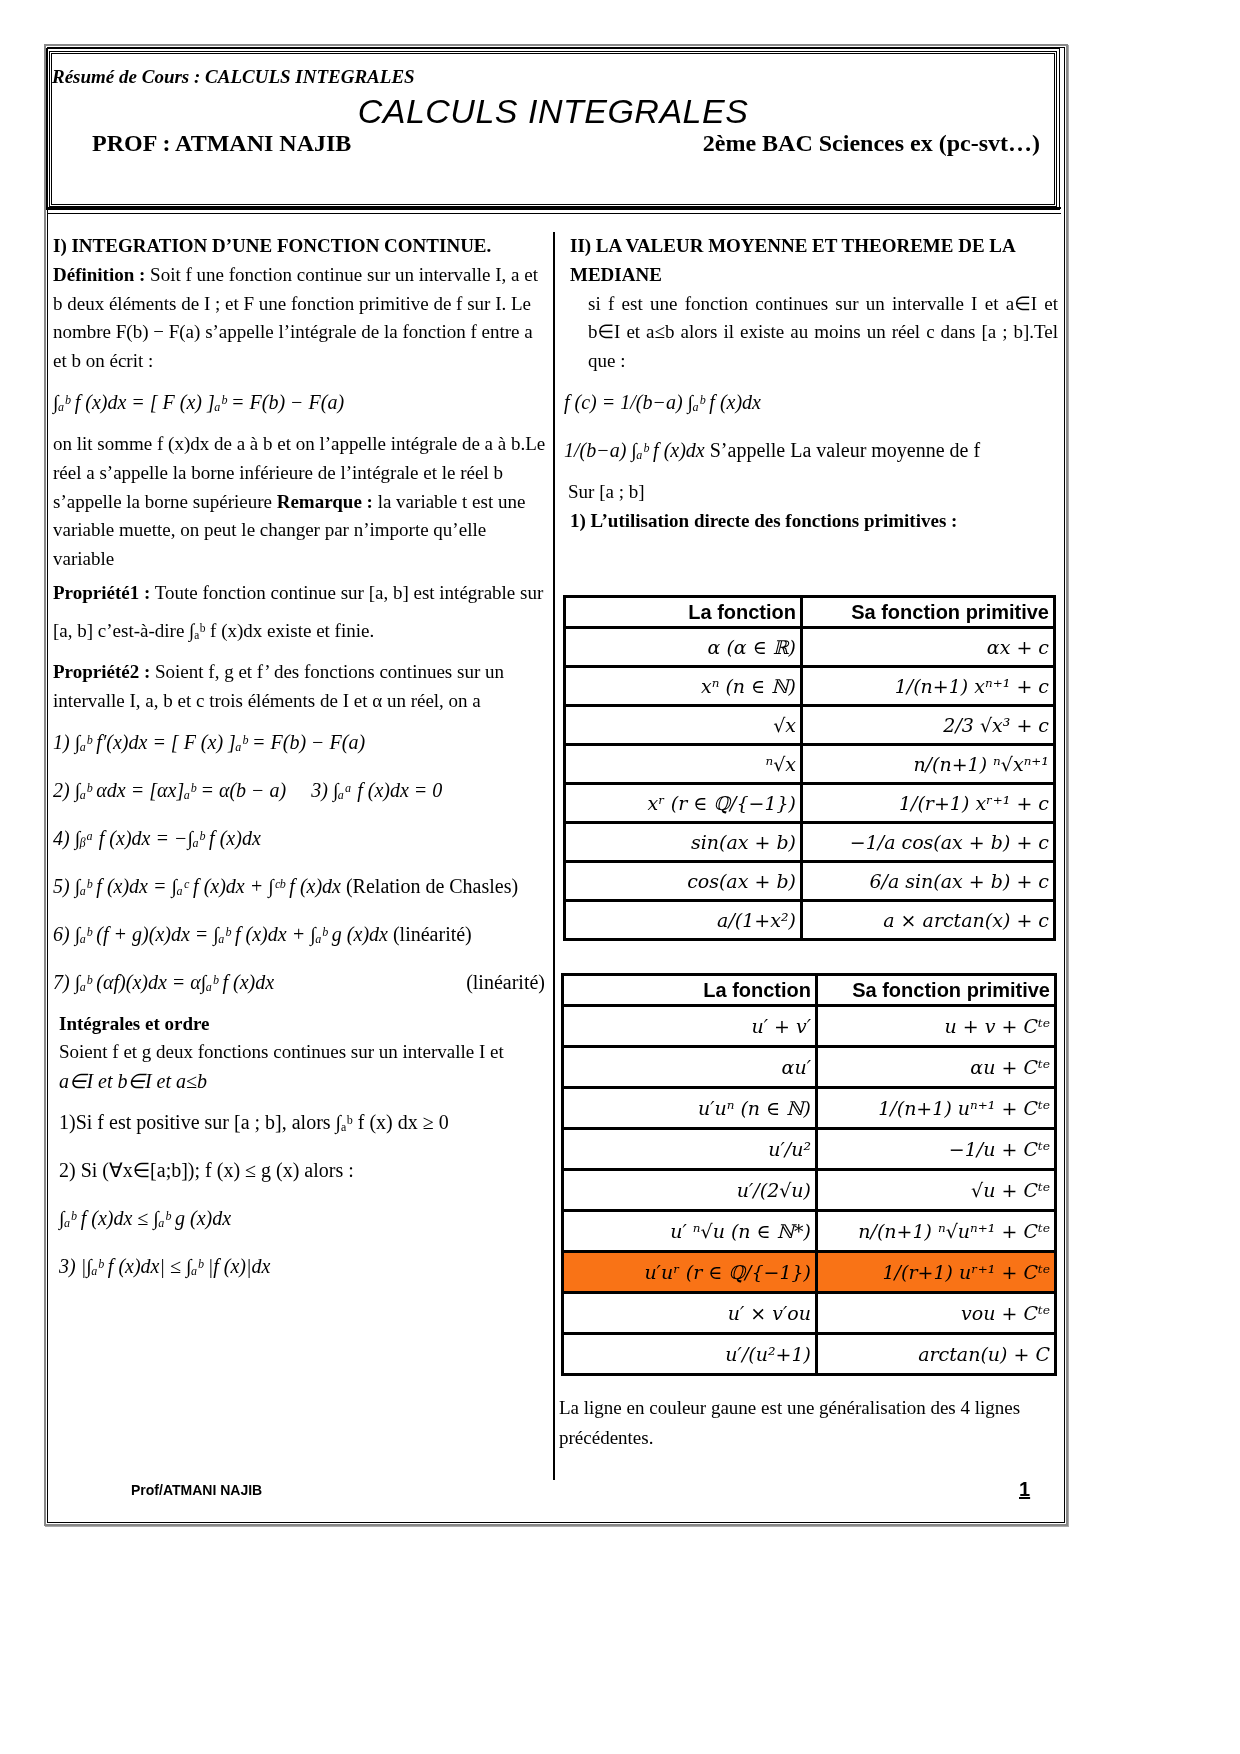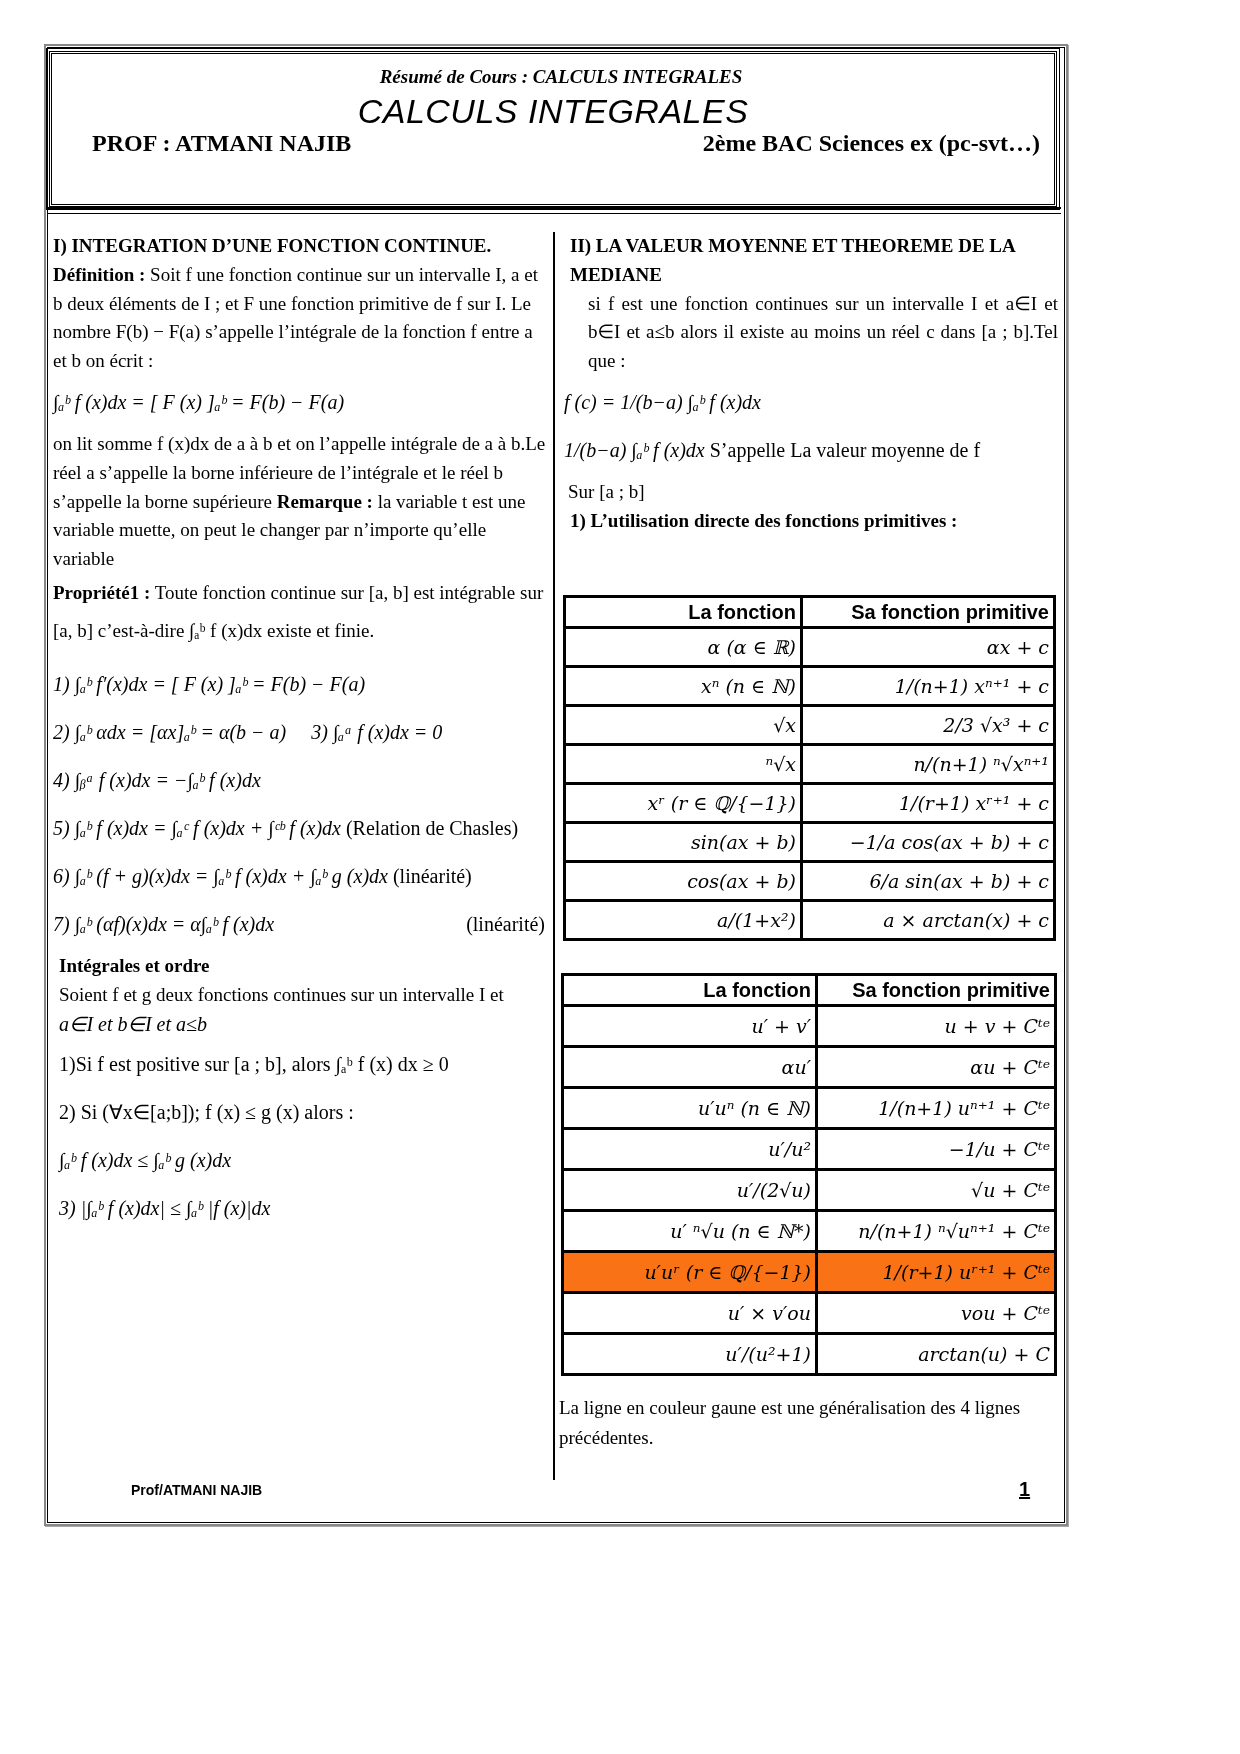--- a/index.html
+++ b/index.html
@@ -3,21 +3,21 @@
 <meta charset="utf-8">
 <style>
   html, body { margin:0; padding:0; background:#ffffff; }
   body { width:1240px; height:1754px; position:relative; overflow:hidden;
          font-family:"Liberation Serif", serif; color:#000; }
   .page-frame { position:absolute; left:44px; top:44px; width:1020px; height:1478px;
                 border:2px solid #888; box-shadow: 1px 1px 0 #aaa; }
   .page-frame::before { content:""; position:absolute; left:1px; top:1px; right:1px; bottom:1px; border:1px solid #000; }
   .header-box { position:absolute; left:49px; top:51px; width:1008px; height:156px;
                 border:3px double #000; outline:1px solid #000; outline-offset:2px; box-sizing:border-box; }
-  .hdr-sub { position:absolute; top:12px; left:16px; right:0; text-align:center;
+  .hdr-sub { position:absolute; top:12px; left:0; right:0; 
              font-style:italic; font-weight:bold; font-size:19px; }
   .hdr-title { position:absolute; top:38px; left:0; right:0; text-align:center;
                font-family:"Liberation Sans", sans-serif; font-style:italic; font-weight:400;
                font-size:34px; letter-spacing:0.5px; }
   .hdr-prof { position:absolute; top:76px; left:40px; font-weight:bold; font-size:24px; }
   .hdr-level { position:absolute; top:76px; right:14px; font-weight:bold; font-size:24px; }
   .hdr-rule { position:absolute; left:47px; top:207px; width:1014px; height:4px;
               border-top:2px solid #000; border-bottom:1px solid #000; }
   .col-divider { position:absolute; left:553px; top:232px; width:2px; height:1248px; background:#000; }
   .col { position:absolute; font-size:19px; line-height:28.8px; }
@@ -70,20 +70,24 @@
   <div>
     <span>on lit somme f (x)dx de a à b et on l’appelle intégrale de a à b.Le réel a s’appelle la borne inférieure de l’intégrale et le réel b s’appelle la borne supérieure</span>
     <span class="b">Remarque :</span>
     <span>la variable t est une variable muette, on peut le changer par n’importe qu’elle variable</span>
   </div>
   <div style="line-height:38px;">
     <span class="b">Propriété1 :</span>
     <span>Toute fonction continue sur [a, b] est intégrable sur [a, b] c’est-à-dire ∫ₐᵇ f (x)dx existe et finie.</span>
   </div>
   <div class="gap"></div>
+  <div>
+    <span class="b">Propriété2 :</span>
+    <span>Soient f, g et f’ des fonctions continues sur un intervalle I, a, b et c trois éléments de I et α un réel, on a</span>
+  </div>
   <div class="eq math">1) ∫ₐᵇ f′(x)dx = [ F (x) ]ₐᵇ = F(b) − F(a)</div>
   <div class="eq math">
     <span>2) ∫ₐᵇ αdx = [αx]ₐᵇ = α(b − a)</span>
     &nbsp;&nbsp;&nbsp;
     <span>3) ∫ₐᵃ f (x)dx = 0</span>
   </div>
   <div class="eq math">4) ∫ᵦᵃ f (x)dx = −∫ₐᵇ f (x)dx</div>
   <div class="eq math">
     <span>5) ∫ₐᵇ f (x)dx = ∫ₐᶜ f (x)dx + ∫ᶜᵇ f (x)dx</span>
     <span class="n" style="font-style:normal;">(Relation de Chasles)</span>

